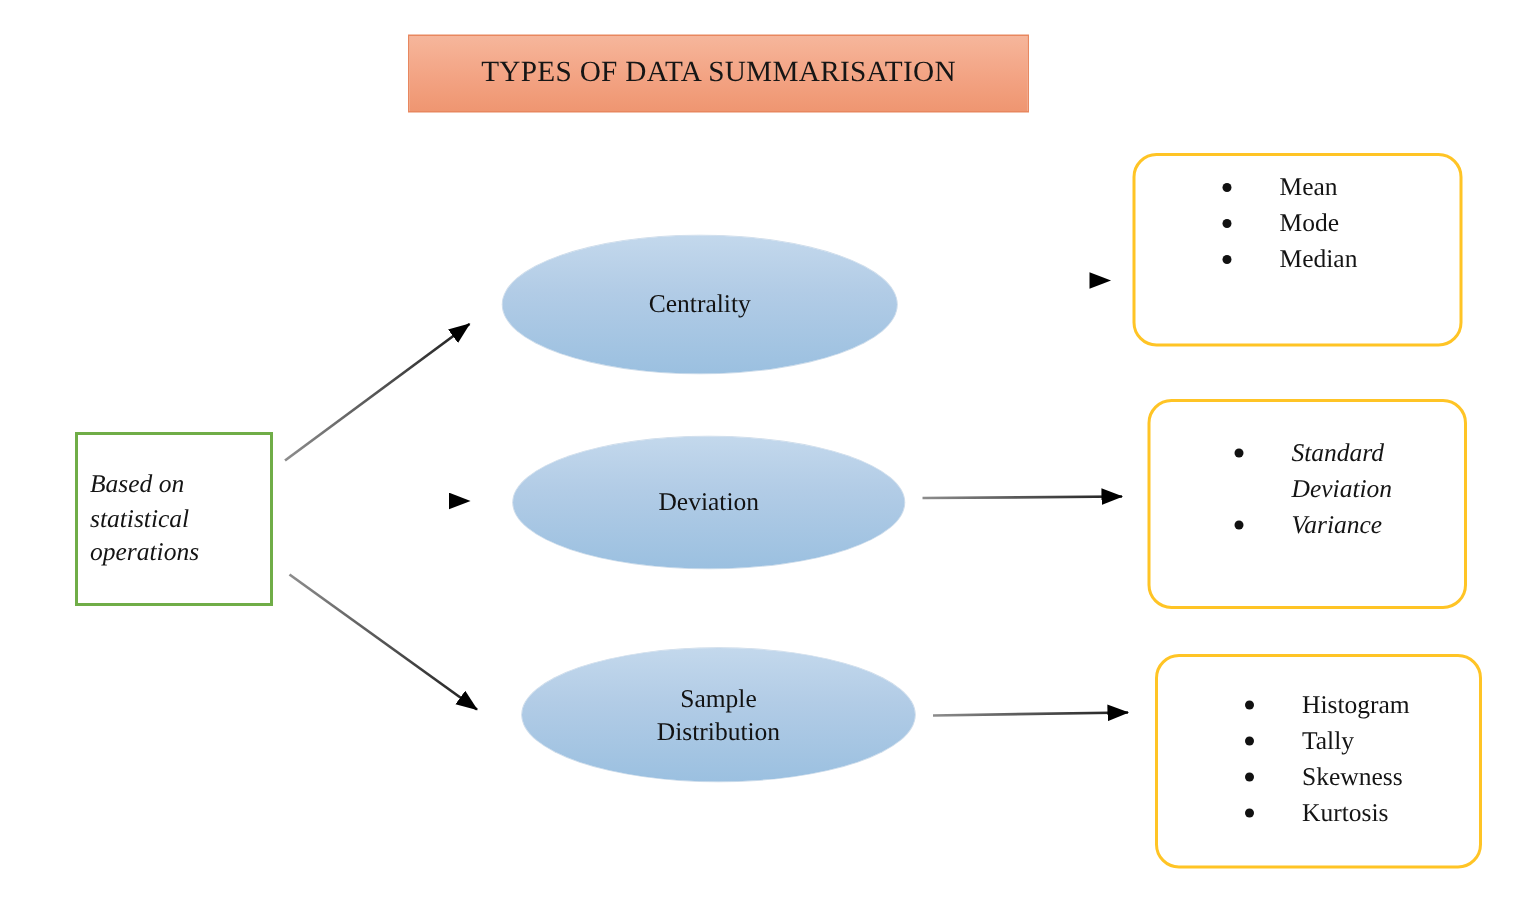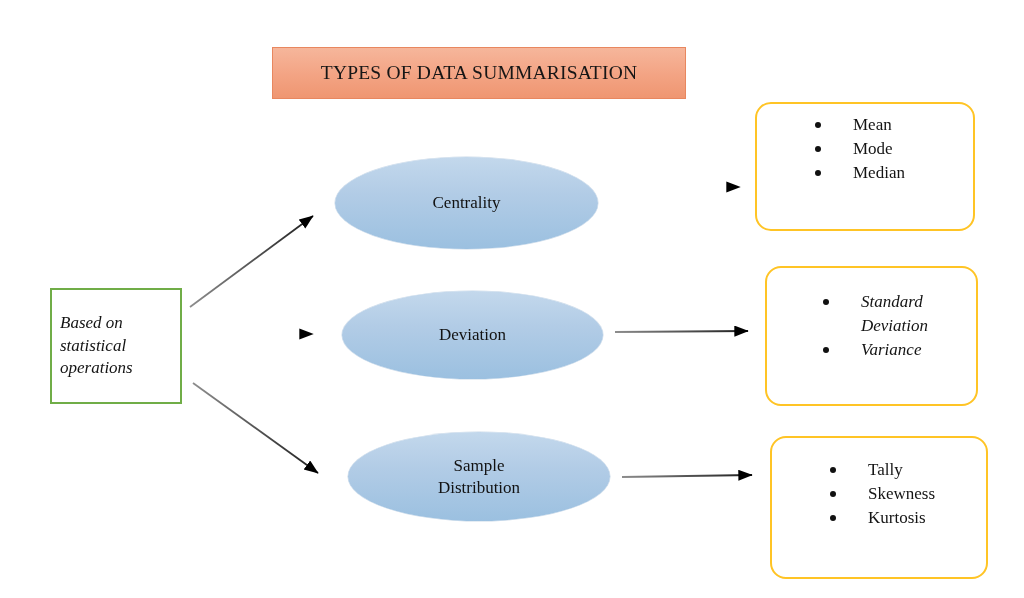--- a/index.html
+++ b/index.html
@@ -22,21 +22,20 @@
     left: 272px;
     top: 23px;
     width: 414px;
     height: 52px;
     background: linear-gradient(180deg, #f6b69b 0%, #f3a383 55%, #ef9671 100%);
     border: 1px solid #e8875f;
     display: flex;
     align-items: center;
     justify-content: center;
     box-sizing: border-box;
-    margin-top: 24px;
   }
   #title-banner .title-text {
     font-size: 19.5px;
     letter-spacing: 0.2px;
     color: #161616;
     white-space: nowrap;
     line-height: 1;
   }
 
   
@@ -191,19 +190,20 @@
   <div class="outcome-box" id="outcome-box-2">
     <ul class="outcome-list">
       <li>Standard
 Deviation</li>
       <li>Variance</li>
     </ul>
   </div>
 
   <div class="outcome-box" id="outcome-box-3">
     <ul class="outcome-list">
+      <li>Histogram</li>
       <li>Tally</li>
       <li>Skewness</li>
       <li>Kurtosis</li>
     </ul>
   </div>
 
 </div>
 
 </body></html>

